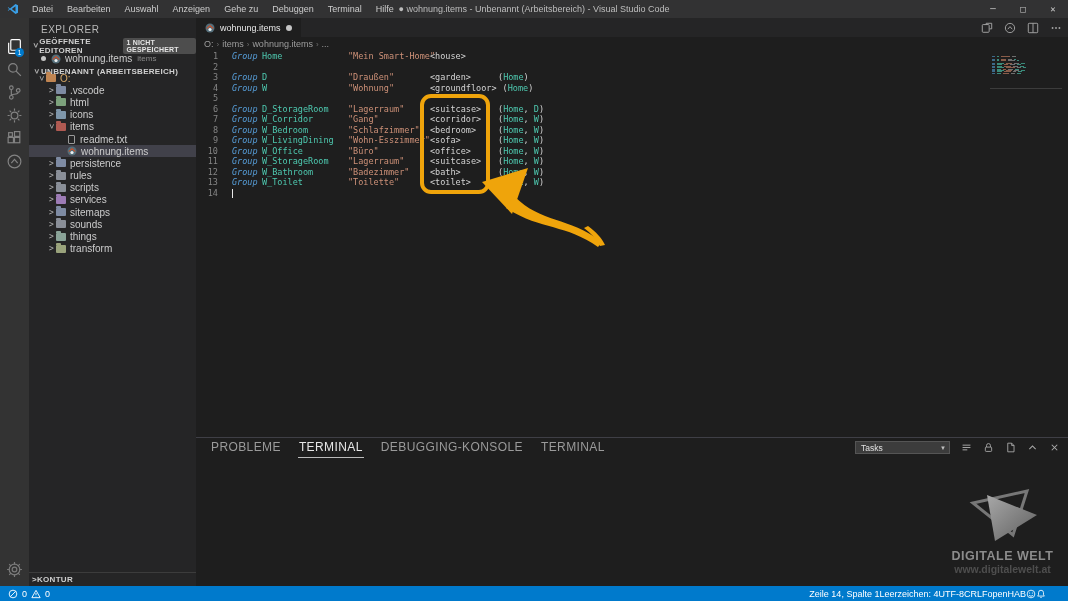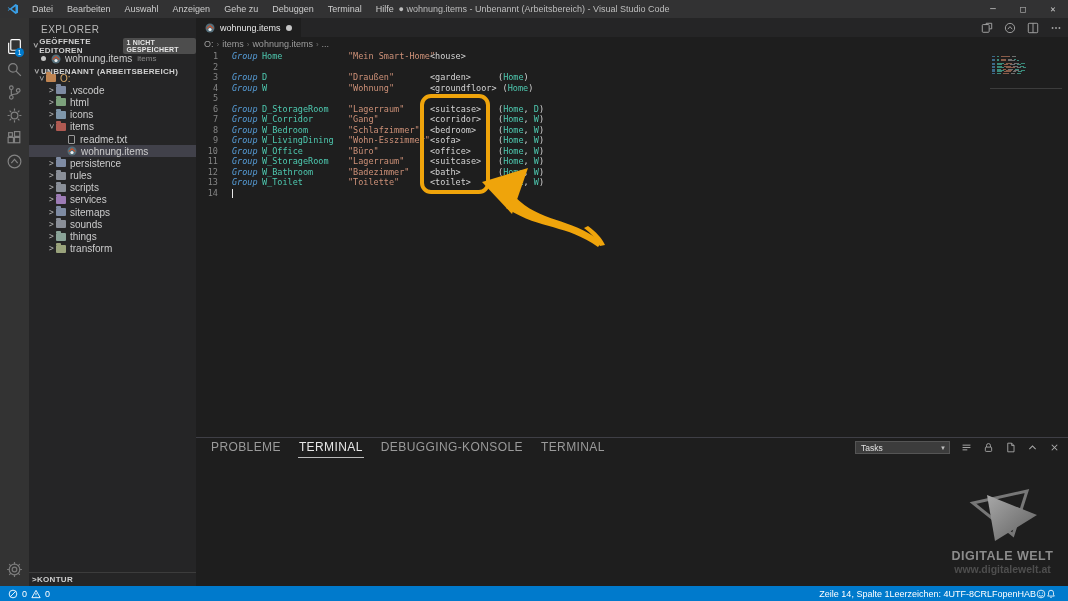--- a/index.html
+++ b/index.html
@@ -88,21 +88,21 @@
   .panel-right { position:absolute; right:8px; top:3px; display:flex; align-items:center; gap:11px; }
   .tasks-select { width:95px; height:13px; background:#3c3c3c; border:1px solid #555; color:#e0e0e0;
     font-size:8.5px; display:flex; align-items:center; padding-left:5px; position:relative; }
   .tasks-select .dd { position:absolute; right:3px; font-size:6px; color:#c0c0c0; }
   .panel-right svg { width:11px; height:11px; opacity:.85; }
 
   
   .statusbar { position:absolute; left:0; top:586px; width:1068px; height:15px; background:#007acc;
     color:#ffffff; font-size:9px; display:flex; align-items:center; }
   .sb-left { display:flex; align-items:center; gap:4px; padding-left:8px; }
-  .sb-right { position:absolute; right:12px; display:flex; align-items:center; gap:0; }
+  .sb-right { position:absolute; right:22px; display:flex; align-items:center; gap:0; }
   .sb-item { display:flex; align-items:center; gap:3px; }
   .statusbar svg { width:10px; height:10px; }
 
   
   .hl-box { position:absolute; left:420px; top:94px; width:70px; height:100px;
     border:4px solid #efa40b; border-radius:11px; z-index:5; }
   .arrow-svg { position:absolute; left:470px; top:166px; width:148px; height:86px; z-index:5; }
   .watermark { position:absolute; left:940px; top:485px; width:125px; text-align:center; z-index:6; }
   .wm-title { font-size:12.5px; font-weight:bold; color:#8c8c8c; letter-spacing:.5px; margin-top:2px; }
   .wm-url { font-size:10.5px; font-weight:bold; color:#4e4e4e; }

